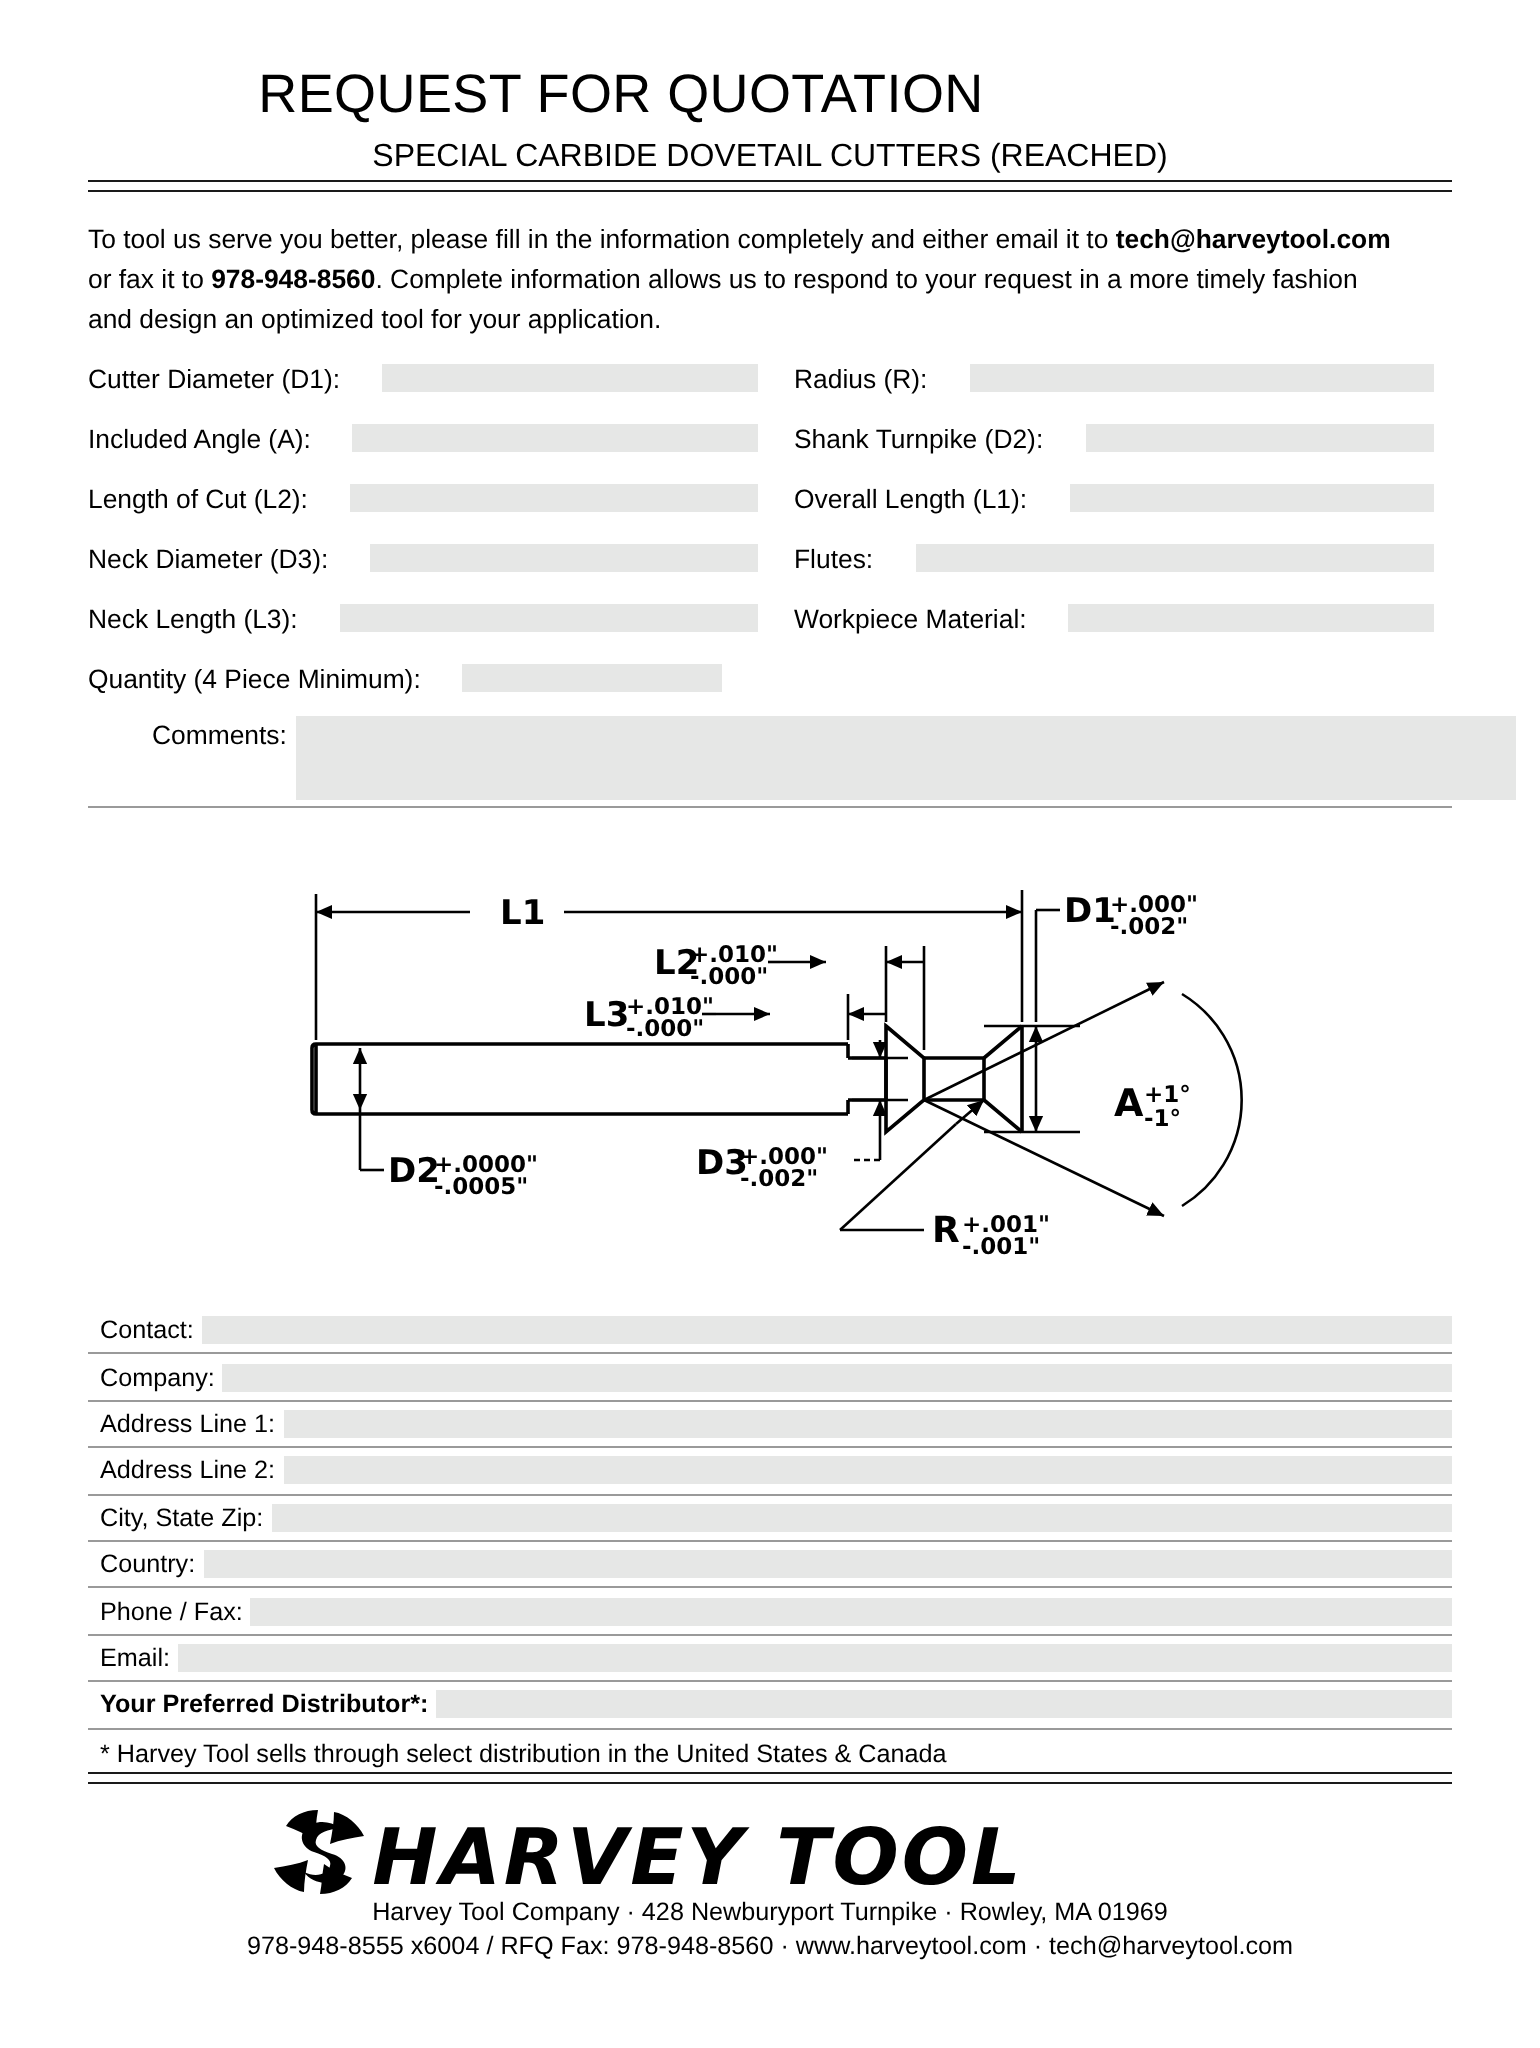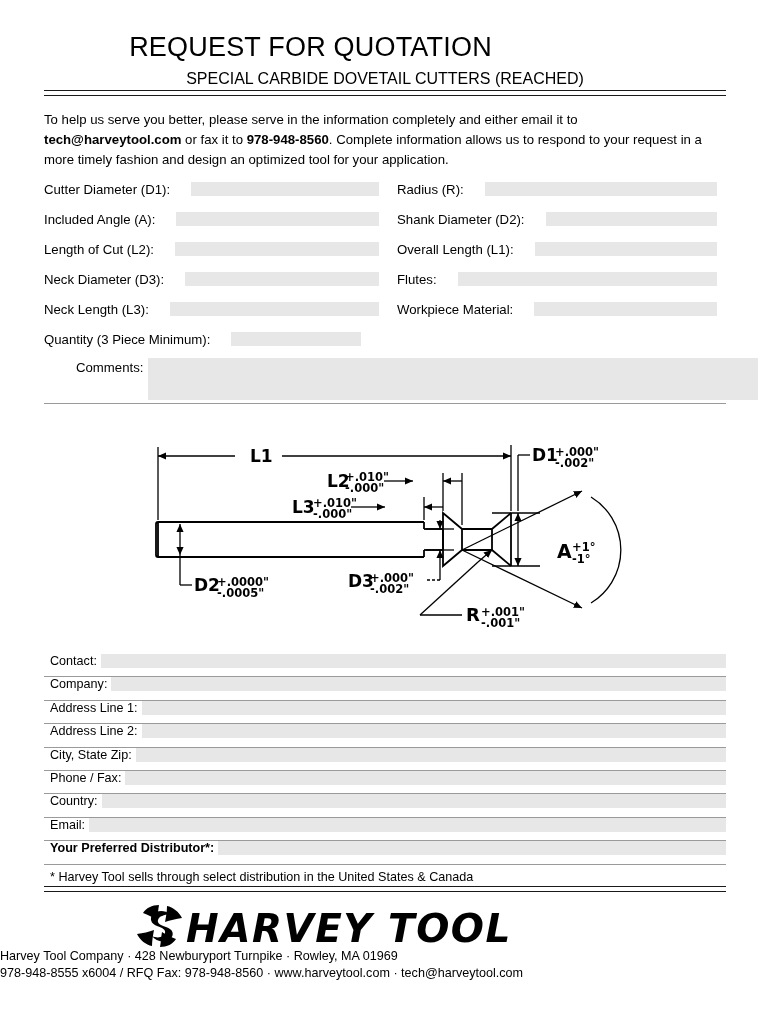--- a/index.html
+++ b/index.html
@@ -112,20 +112,21 @@
   #contact {
     position: absolute;
     left: 44px; top: 654px;
     width: 682px;
     font-size: 12.6px;
   }
   .c-row {
     position: relative;
     height: 22.4px;
     display: flex;
+    align-items: center;
     border-top: 1.2px solid #9a9a9a;
     white-space: nowrap;
   }
   .c-row:first-child { border-top: none; }
   .c-label { flex: 0 0 auto; padding-left: 6px; padding-right: 4px; }
   .c-blank {
     flex: 1 1 auto;
     height: 14px;
     background: #e6e7e6;
   }
@@ -155,36 +156,36 @@
     font-weight: bold;
     font-style: italic;
     font-size: 39px;
     letter-spacing: 1.5px;
     line-height: 40px;
   }
   .foot-line {
     position: absolute;
     left: 0;
     width: 770px;
-    text-align: left;
+    text-align: center;
     font-size: 12.6px;
   }
   #foot1 { top: 949px; }
   #foot2 { top: 966px; }
 </style>
 </head>
 <body>
 
 <div class="page">
 
   <div class="title-main">REQUEST FOR QUOTATION</div>
   <div class="title-sub">SPECIAL CARBIDE DOVETAIL CUTTERS (REACHED)</div>
   <div class="dbl-rule" id="rule-top"></div>
 
-  <div class="intro"><span>To help us serve you better, please serve in the information completely and either email it to </span><b>tech@harveytool.com</b><span> or fax it to </span><b>978-948-8560</b><span>. Complete information allows us to respond to your request in a more timely fashion and design an optimized tool for your application.</span></div>
+  <div class="intro"><span>To tool us serve you better, please fill in the information completely and either email it to </span><b>tech@harveytool.com</b><span> or fax it to </span><b>978-948-8560</b><span>. Complete information allows us to respond to your request in a more timely fashion and design an optimized tool for your application.</span></div>
 
   <div class="spec-col" id="spec-left">
     <div class="spec-row">
       <span class="spec-label">Cutter Diameter (D1):</span>
       <span class="spec-blank"></span>
     </div>
     <div class="spec-row">
       <span class="spec-label">Included Angle (A):</span>
       <span class="spec-blank"></span>
     </div>
@@ -194,32 +195,32 @@
     </div>
     <div class="spec-row">
       <span class="spec-label">Neck Diameter (D3):</span>
       <span class="spec-blank"></span>
     </div>
     <div class="spec-row">
       <span class="spec-label">Neck Length (L3):</span>
       <span class="spec-blank"></span>
     </div>
     <div class="spec-row">
-      <span class="spec-label">Quantity (3 Piece Minimum):</span>
+      <span class="spec-label">Quantity (4 Piece Minimum):</span>
       <span class="spec-blank"></span>
     </div>
   </div>
 
   <div class="spec-col" id="spec-right">
     <div class="spec-row">
       <span class="spec-label">Radius (R):</span>
       <span class="spec-blank"></span>
     </div>
     <div class="spec-row">
-      <span class="spec-label">Shank Diameter (D2):</span>
+      <span class="spec-label">Shank Turnpike (D2):</span>
       <span class="spec-blank"></span>
     </div>
     <div class="spec-row">
       <span class="spec-label">Overall Length (L1):</span>
       <span class="spec-blank"></span>
     </div>
     <div class="spec-row">
       <span class="spec-label">Flutes:</span>
       <span class="spec-blank"></span>
     </div>
@@ -360,25 +361,25 @@
     </div>
     <div class="c-row">
       <span class="c-label">Address Line 2:</span>
       <span class="c-blank"></span>
     </div>
     <div class="c-row">
       <span class="c-label">City, State Zip:</span>
       <span class="c-blank"></span>
     </div>
     <div class="c-row">
+      <span class="c-label">Country:</span>
+      <span class="c-blank"></span>
+    </div>
+    <div class="c-row">
       <span class="c-label">Phone / Fax:</span>
-      <span class="c-blank"></span>
-    </div>
-    <div class="c-row">
-      <span class="c-label">Country:</span>
       <span class="c-blank"></span>
     </div>
     <div class="c-row">
       <span class="c-label">Email:</span>
       <span class="c-blank"></span>
     </div>
     <div class="c-row bold">
       <span class="c-label">Your Preferred Distributor*:</span>
       <span class="c-blank"></span>
     </div>

